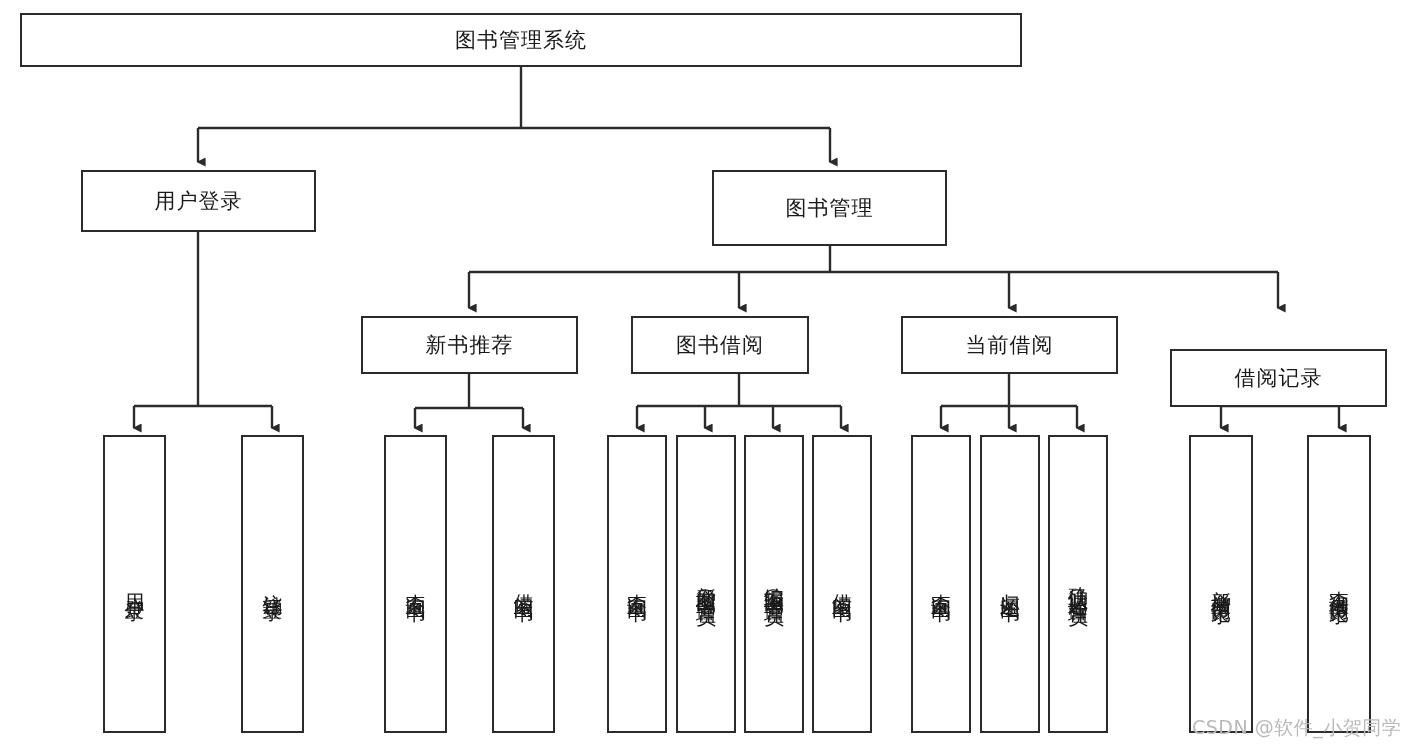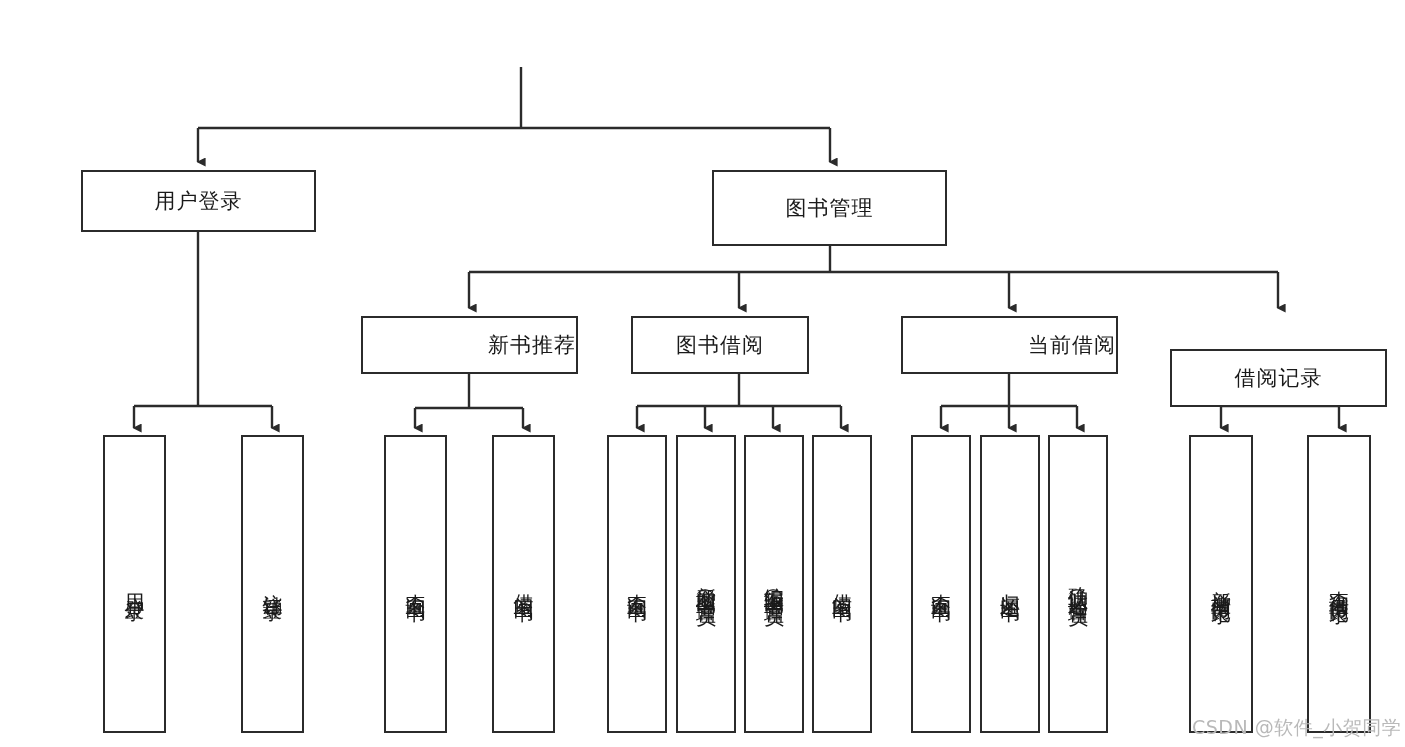--- a/index.html
+++ b/index.html
@@ -110,35 +110,38 @@
       <path d="M1009,406 L1009,428" marker-end="url(#arrowhead)"></path>
       <path d="M1077,406 L1077,428" marker-end="url(#arrowhead)"></path>
 
       <path d="M1278,374 L1278,406"></path>
       <path d="M1221,406 L1339,406"></path>
       <path d="M1221,406 L1221,428" marker-end="url(#arrowhead)"></path>
       <path d="M1339,406 L1339,428" marker-end="url(#arrowhead)"></path>
     </g>
   </svg>
 
+  <div class="node h" style="left:20px; top:13px; width:1002px; height:54px;">
+    <span>图书管理系统</span>
+  </div>
 
   <div class="node h" style="left:81px; top:170px; width:235px; height:62px;">
     <span>用户登录</span>
   </div>
   <div class="node h" style="left:712px; top:170px; width:235px; height:76px;">
     <span>图书管理</span>
   </div>
 
-  <div class="node h" style="left:361px; top:316px; width:217px; height:58px;justify-content:flex-end;">
+  <div class="node h" style="left:361px; top:316px; width:217px; height:58px;">
     <span>新书推荐</span>
   </div>
   <div class="node h" style="left:631px; top:316px; width:178px; height:58px;">
     <span>图书借阅</span>
   </div>
-  <div class="node h" style="left:901px; top:316px; width:217px; height:58px;justify-content:flex-end;">
+  <div class="node h" style="left:901px; top:316px; width:217px; height:58px;">
     <span>当前借阅</span>
   </div>
   <div class="node h" style="left:1170px; top:316px; width:217px; height:58px;margin-top:33px;">
     <span>借阅记录</span>
   </div>
 
   <div class="node v" style="left:103px; top:435px; width:63px; height:298px;">
     <span class="vtext">用户登录</span>
   </div>
   <div class="node v" style="left:241px; top:435px; width:63px; height:298px;">

